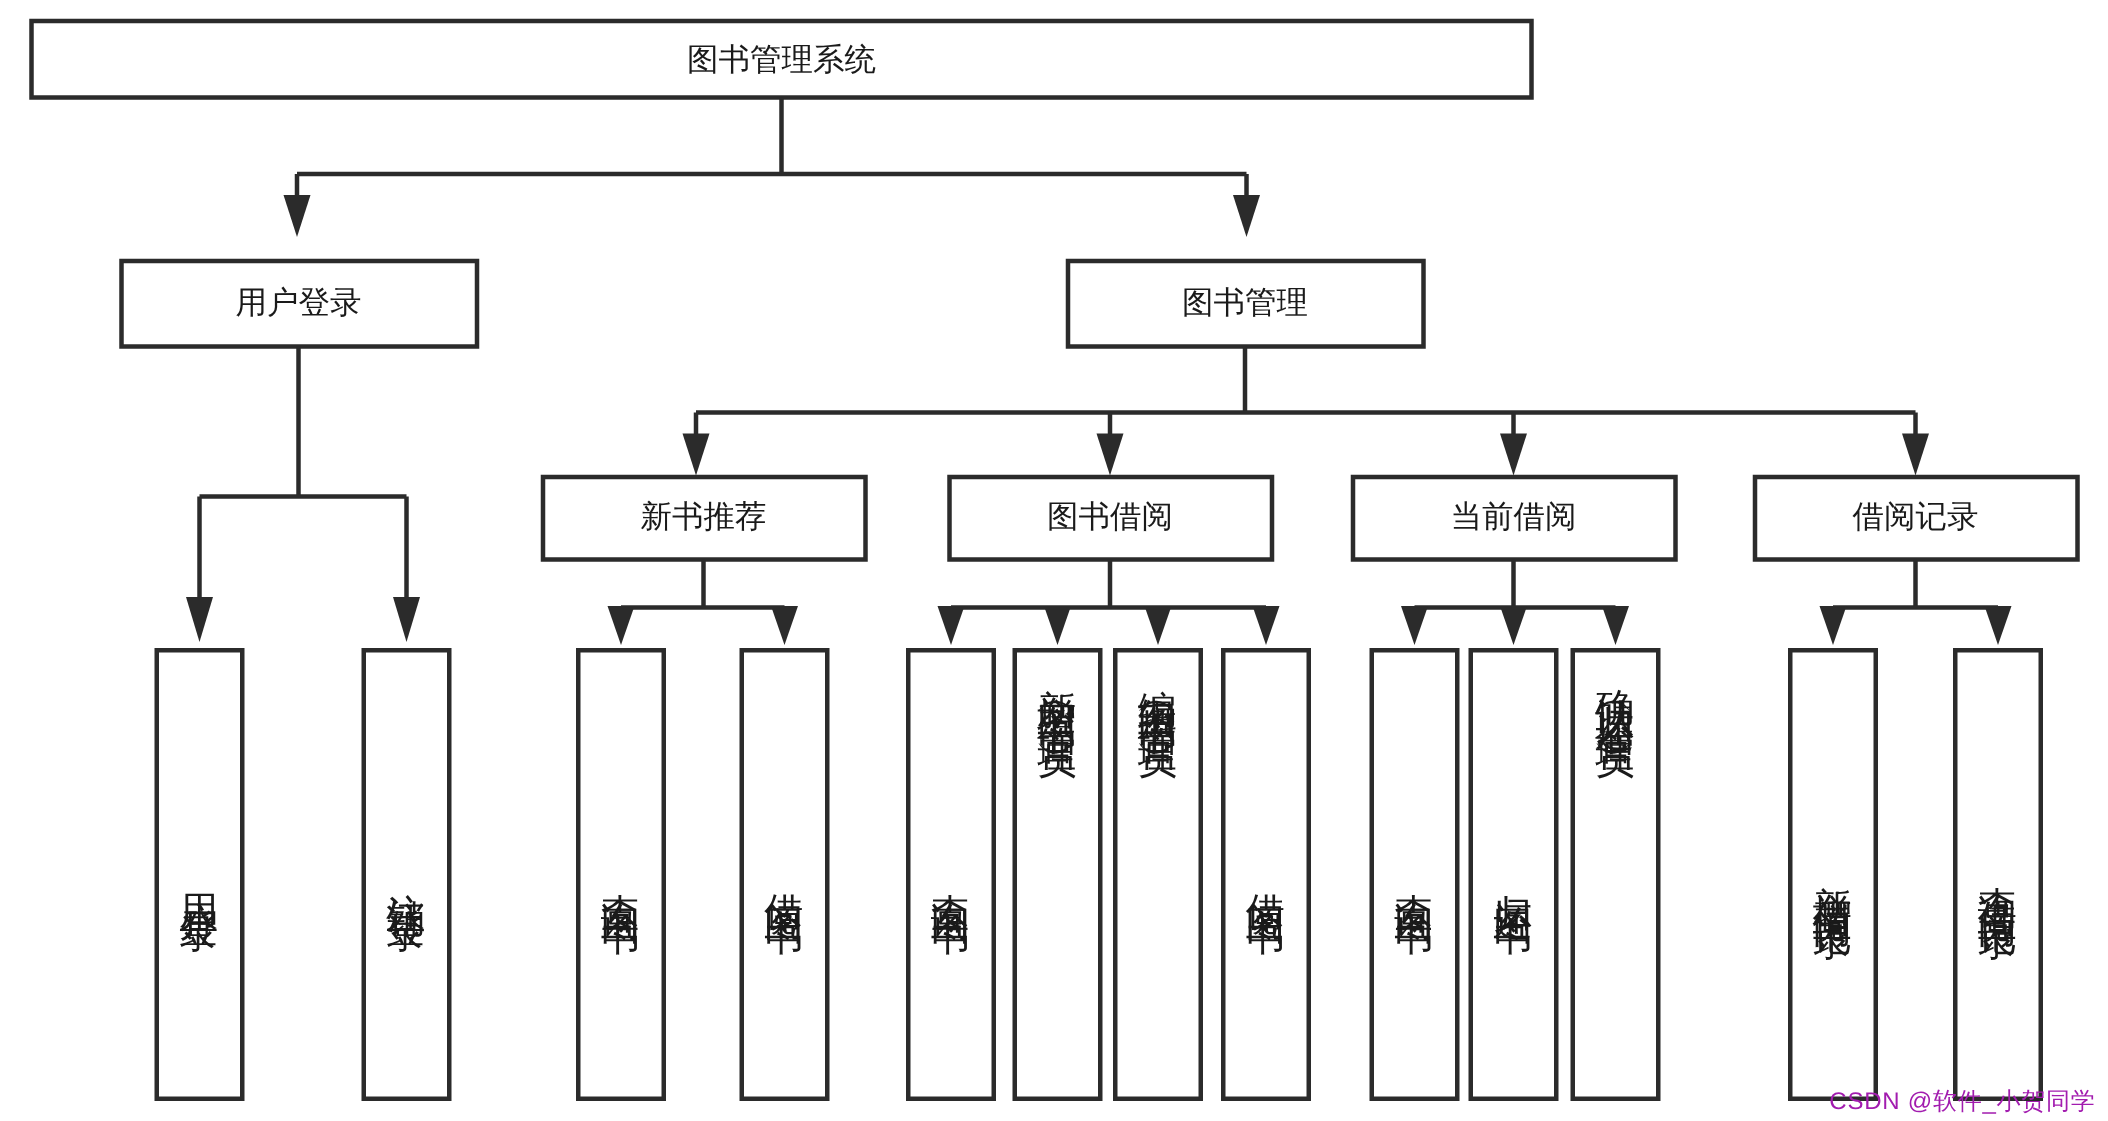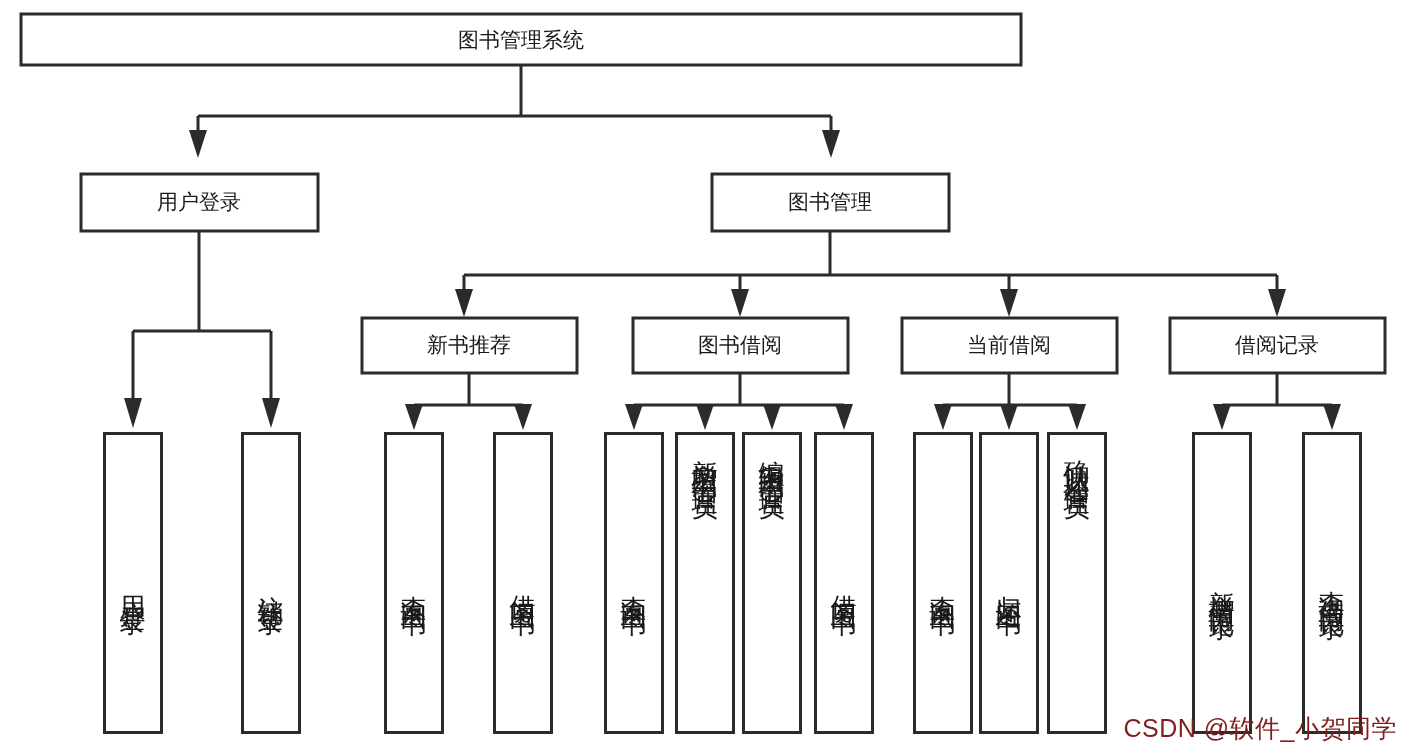--- a/index.html
+++ b/index.html
@@ -68,22 +68,22 @@
     letter-spacing: 5px;
     color: #1a1a1a;
     white-space: nowrap;
     padding-top: 4px;
   }
   #watermark {
     position: absolute;
     right: 8px;
     bottom: 2px;
     font-family: "Liberation Sans", "DejaVu Sans", sans-serif;
-    font-size: 25px;
-    color: #7f1d1d;
+    font-size: 16px;
+    color: #a21caf;
     letter-spacing: 0.5px;
     white-space: nowrap;
     user-select: none;
   }
 </style>
 </head>
 <body>
 
 <div id="diagram-root">
 

